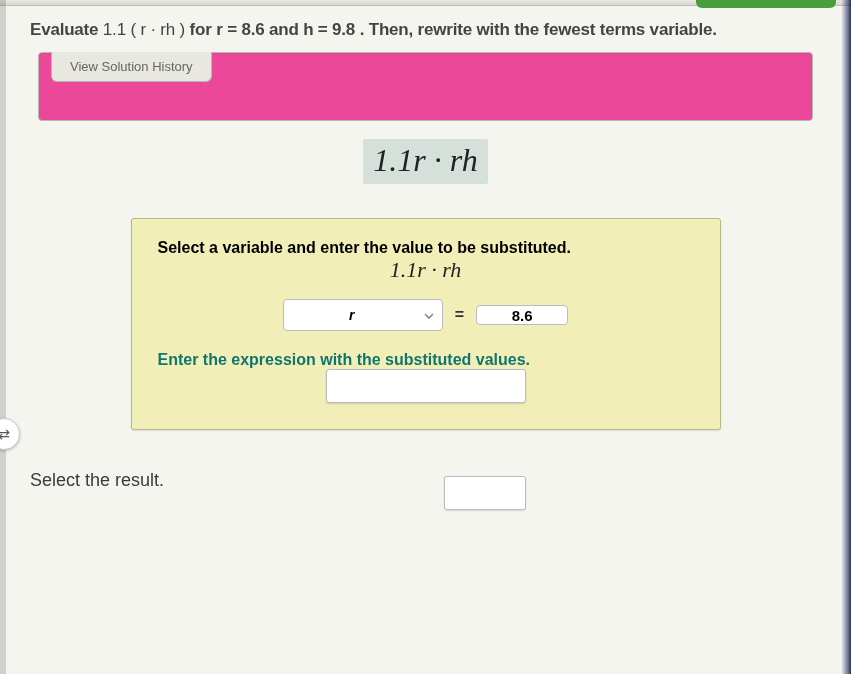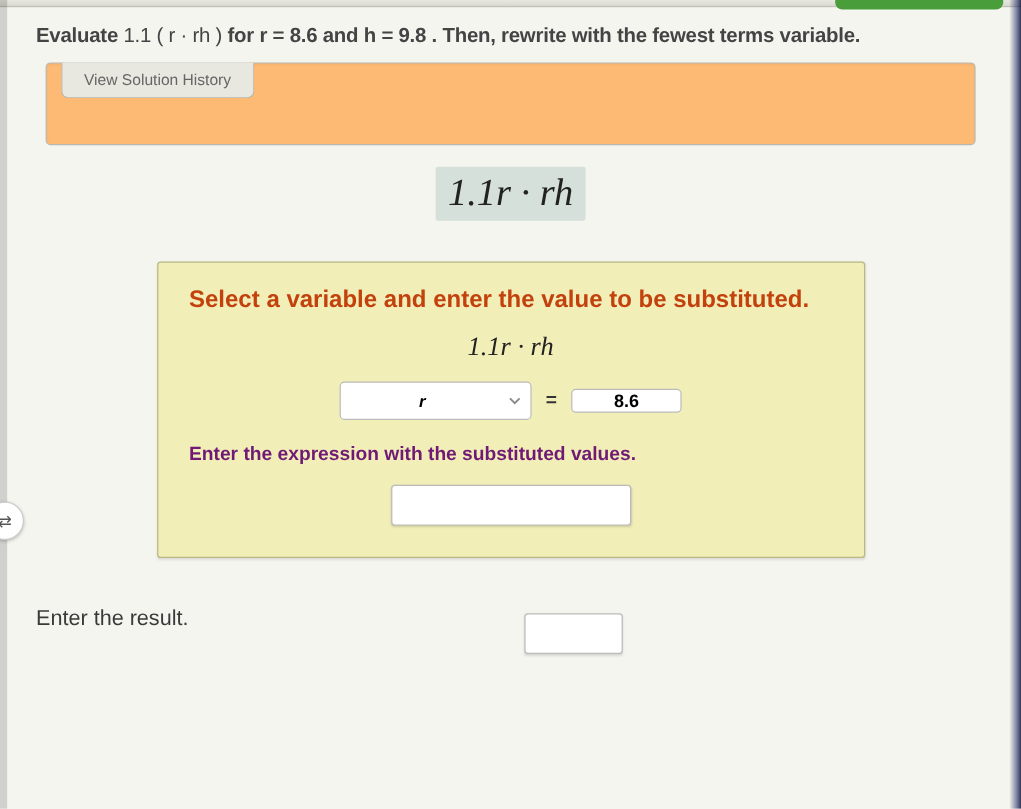--- a/index.html
+++ b/index.html
@@ -33,21 +33,21 @@
       color: #444;
       letter-spacing: -0.2px;
       margin: 4px 0 12px 10px;
     }
     .problem .it { }
     .problem .normal { font-weight: 500; text-align: center; }
     .hist-box {
       margin: 0 18px 18px 18px;
       border: 1px solid #b8b8b0;
       border-radius: 4px;
-      background: #fdba74;
+      background: #ec4899;
       box-shadow: inset 0 1px 2px rgba(0,0,0,0.05);
     }
     .hist-tab {
       display: inline-block;
       margin: -1px 0 0 12px;
       padding: 7px 18px;
       background: #e8e8e0;
       border: 1px solid #b8b8b0;
       border-top: none;
       border-radius: 0 0 6px 6px;
@@ -78,24 +78,23 @@
     .yellow-box {
       width: 590px;
       margin: 0 auto 30px auto;
       background: #f2eeb8;
       border: 1px solid #b8b880;
       border-radius: 3px;
       padding: 20px 26px 26px 26px;
       box-shadow: 0 1px 2px rgba(0,0,0,0.1);
     }
     .yb-line1 {
-      font-size: 20px;
-      font-weight: 700;
-      color: #c2410c;
-      margin-bottom: 14px;
+      font-size: 16px;
+      font-weight: 700;
+      color: #000000;
     }
     .yb-expr {
       text-align: center;
       font-size: 22px;
       font-style: italic;
       font-family: "Times New Roman", serif;
       color: #222;
       margin-bottom: 16px;
     }
     .yb-row {
@@ -133,22 +132,22 @@
       border: 1px solid #bbb;
       border-radius: 4px;
       background: #fff;
       text-align: center;
       font-size: 15px;
       font-weight: 700;
     }
     .yb-line2 {
       font-size: 16px;
       font-weight: 700;
-      color: #701a75;
-      margin-bottom: 16px;
+      color: #0f766e;
+      margin-bottom: 0;
     }
     .subst-in {
       display: block;
       width: 200px;
       height: 34px;
       margin: 0 auto;
       border: 1px solid #bbb;
       border-radius: 3px;
       background: #fff;
       box-shadow: 0 1px 2px rgba(0,0,0,0.15);
@@ -253,17 +252,17 @@
         </span>
       </div>
       <div class="eq">=</div>
       <input class="val-in" value="8.6" style="">
     </div>
     <div class="yb-line2">Enter the expression with the substituted values.</div>
     <input class="subst-in" value="" style="">
   </div>
 
   <div class="result-row">
-    <div class="res-label">Enter the result.</div>
+    <div class="res-label">Select the result.</div>
     <input class="res-in" value="" style="">
   </div>
 
 </div>
 
 </body></html>

